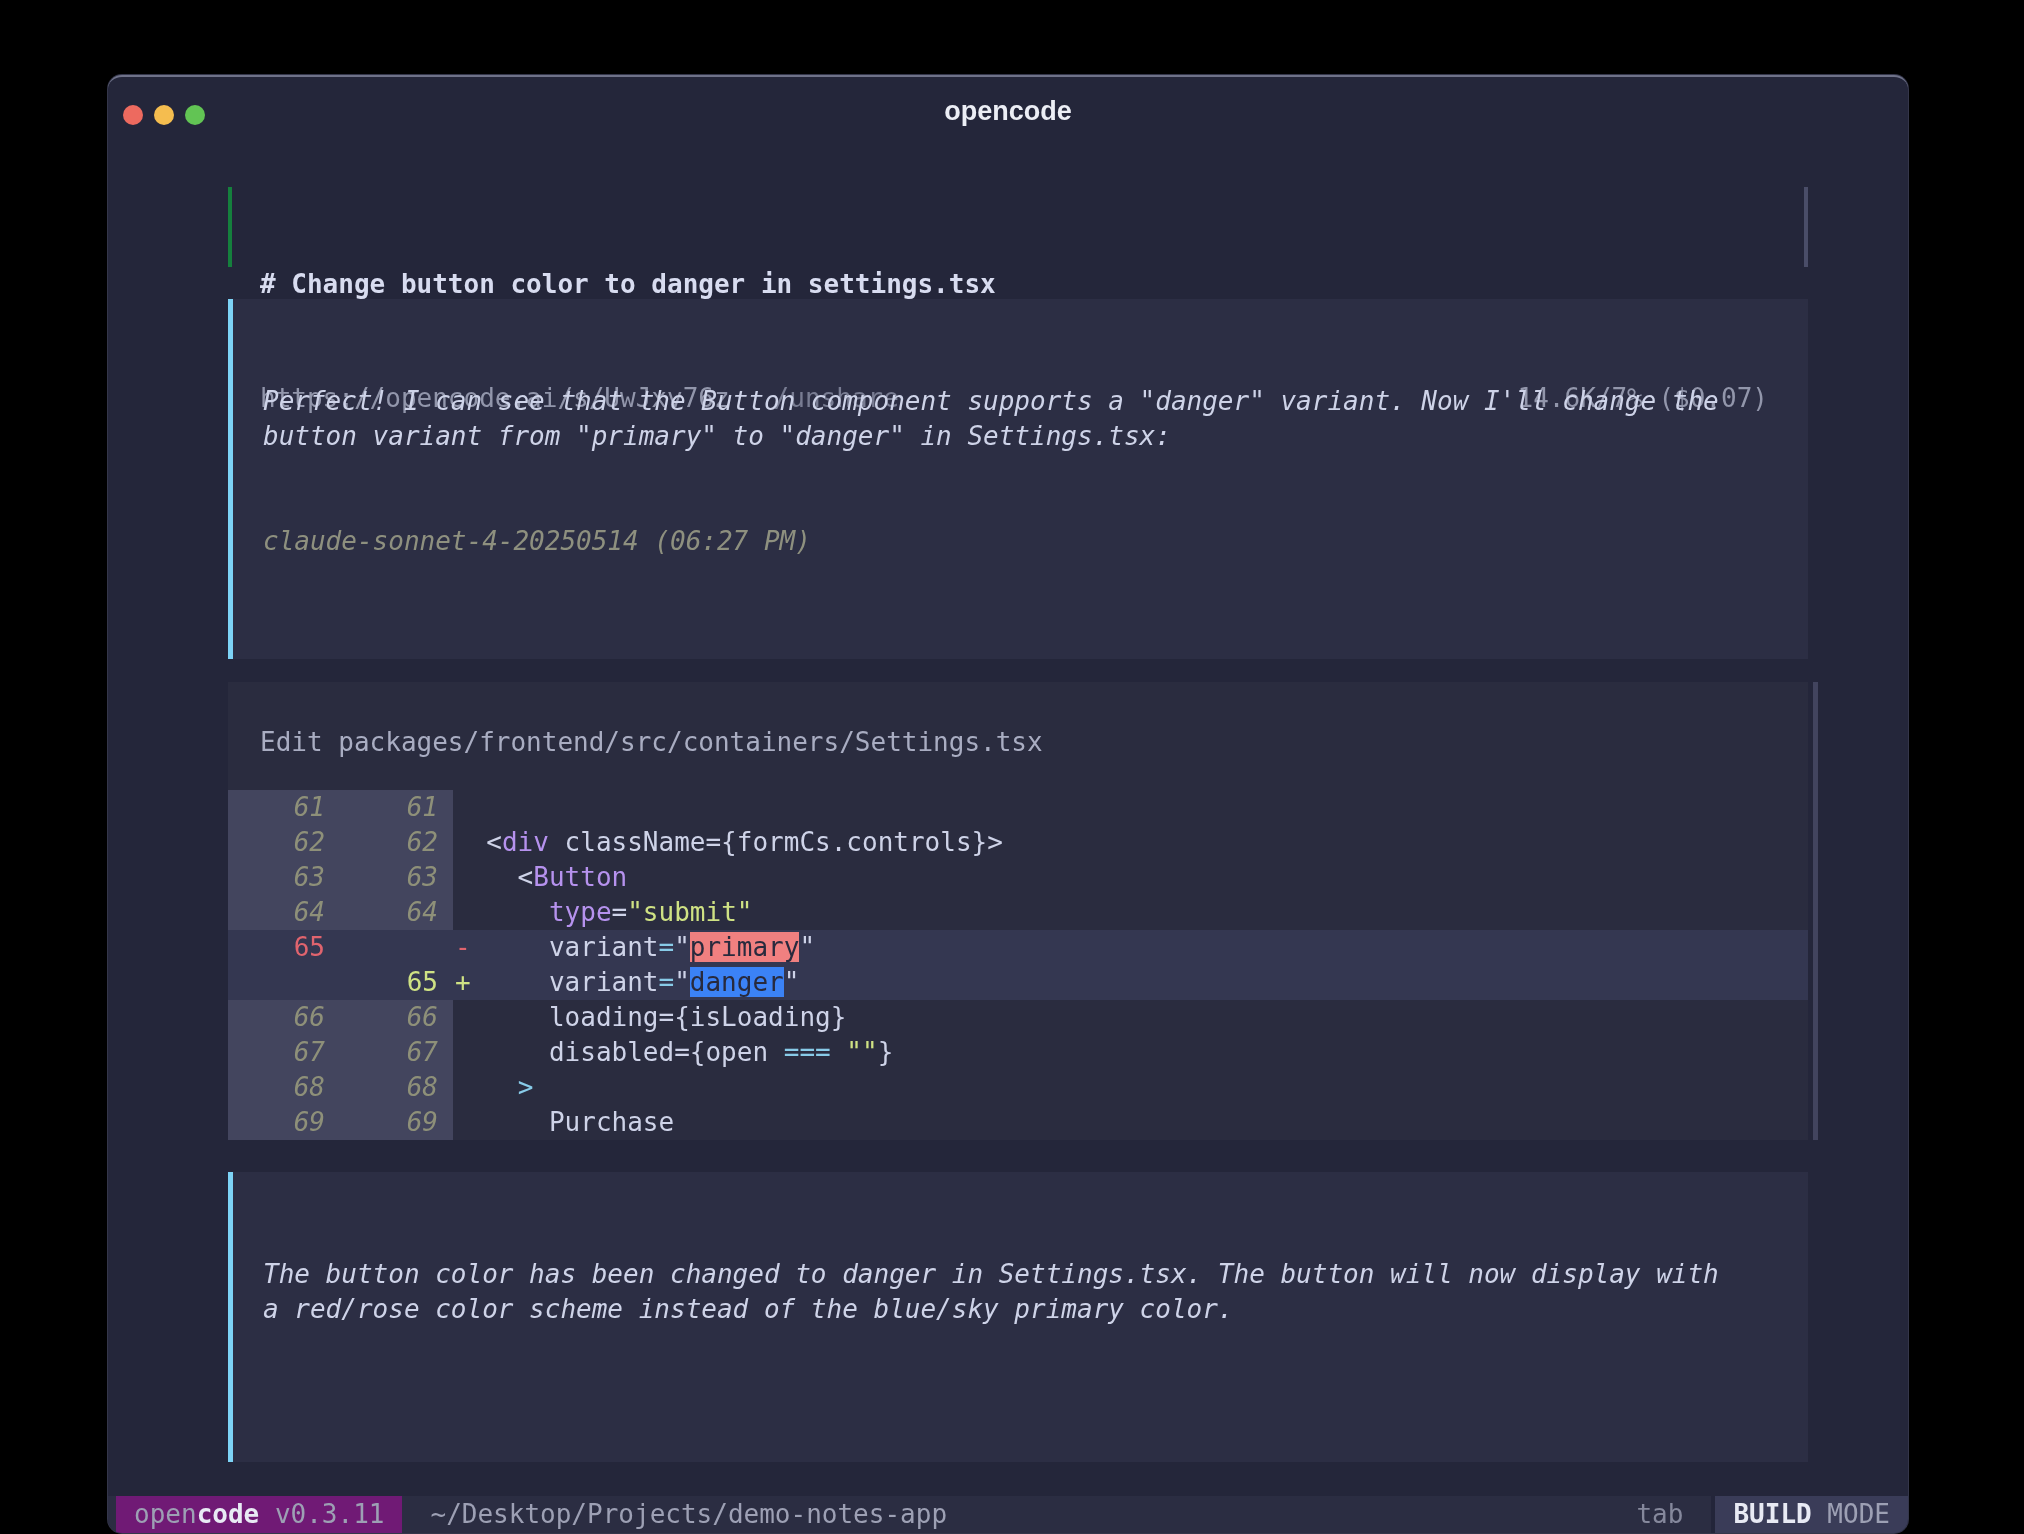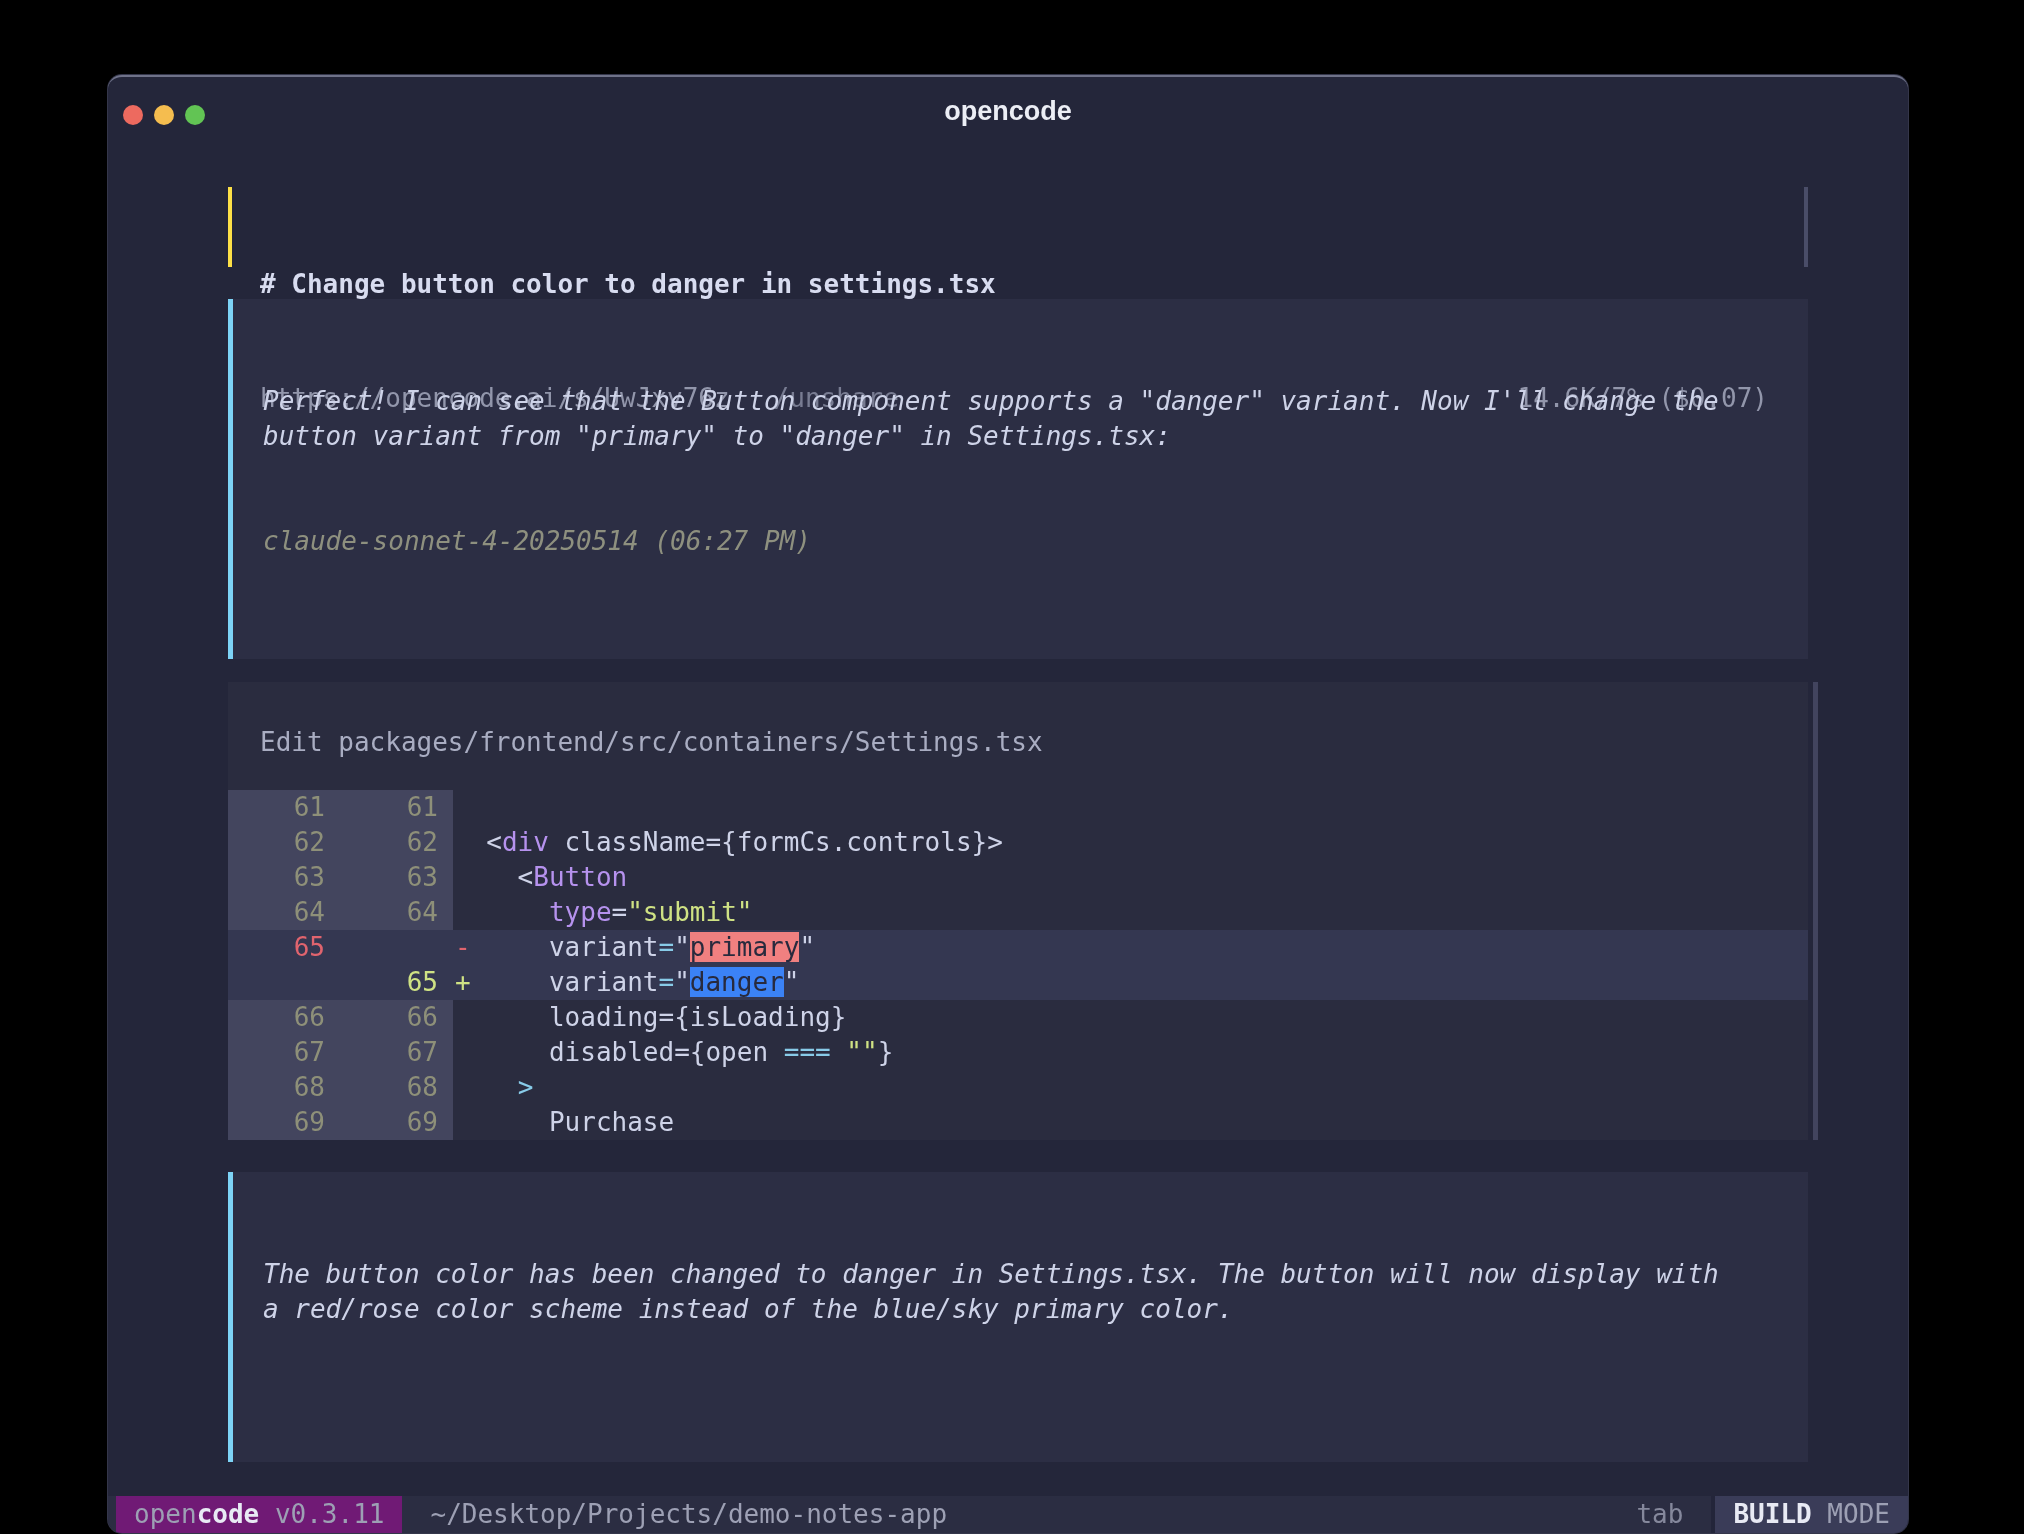--- a/index.html
+++ b/index.html
@@ -26,21 +26,21 @@
     font-family:"Liberation Sans", sans-serif; font-weight:bold;
     font-size:27px; color:#eceef5; padding-top:8px;
   }
 
   
   .content { padding:0 100px 0 120px; position:relative; height:1250px; }
 
   
   .session-header {
     margin-top:50px; height:80px;
-    border-left:4px solid #fde047; border-right:4px solid #4a4d68;
+    border-left:4px solid #15803d; border-right:4px solid #4a4d68;
     padding:2px 36px 0 28px;
     font-size:26px; line-height:38px; white-space:pre;
   }
   .session-title { color:#d8dcf0; font-weight:bold; }
   .session-sub { display:flex; justify-content:space-between; color:#9296ab; }
   .session-url { color:#9296ab; }
   .session-unshare { color:#787c92; margin-left:44px; }
   .session-stats { color:#9296ab; }
 
   
@@ -54,21 +54,21 @@
   
   .edit { margin-top:23px; background:#2a2c3f; position:relative; height:458px; }
   .edit-rail { position:absolute; top:0; bottom:0; right:-10px; width:5px; background:#42445e; }
   .edit-header { padding:42px 0 30px 32px; font-size:26px; line-height:36px; color:#a9adc2; }
   .diff-row { display:flex; height:35px; line-height:35px; font-size:26px; white-space:pre; }
   .gut { display:inline-block; text-align:right; flex:none; }
   .gut-old { width:112px; padding-right:15px; }
   .gut-new { width:113px; padding-right:15px; }
   .row-ctx .gut { background:#43455e; }
   .row-del, .row-add { background:#343751; }
-  .n-ctx { color:#8e9079; }
+  .n-ctx { color:#8e9079;font-style:italic; }
   .n-del { color:#e0646e; }
   .n-add { color:#cfe284; }
   .codeline { flex:1; padding-left:2px; }
   .mk-del { color:#e0646e; }
   .mk-add { color:#cfe284; }
   .c-fg { color:#ced3e8; }
   .c-purple { color:#b692ee; }
   .c-green { color:#cfe284; }
   .c-blue { color:#88cbe8; }
   .c-del { background:#f08080; color:#282a3d; }

